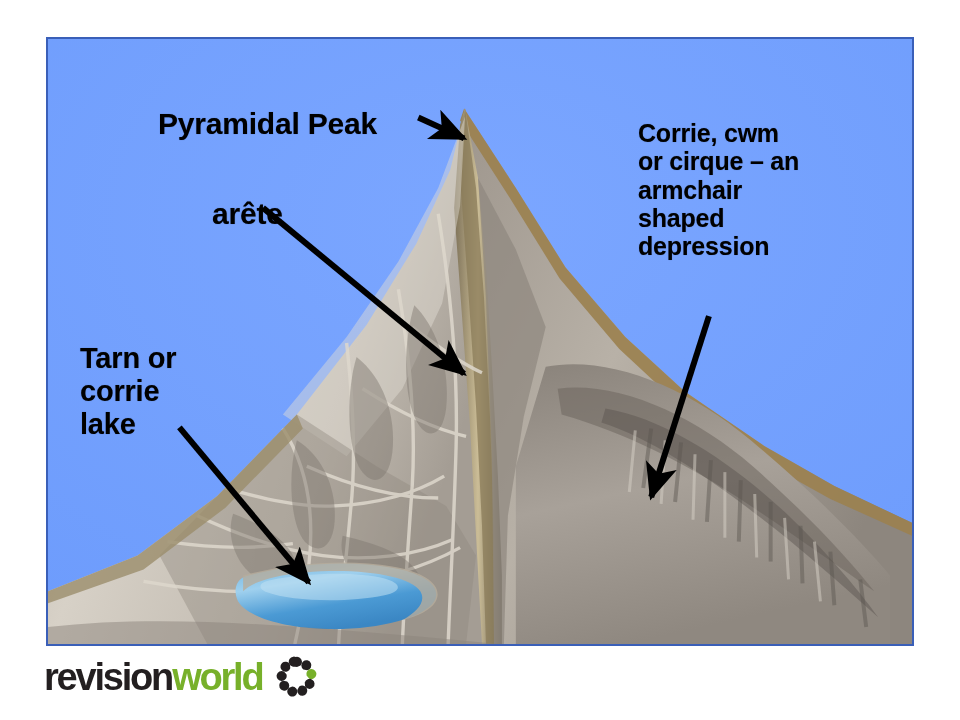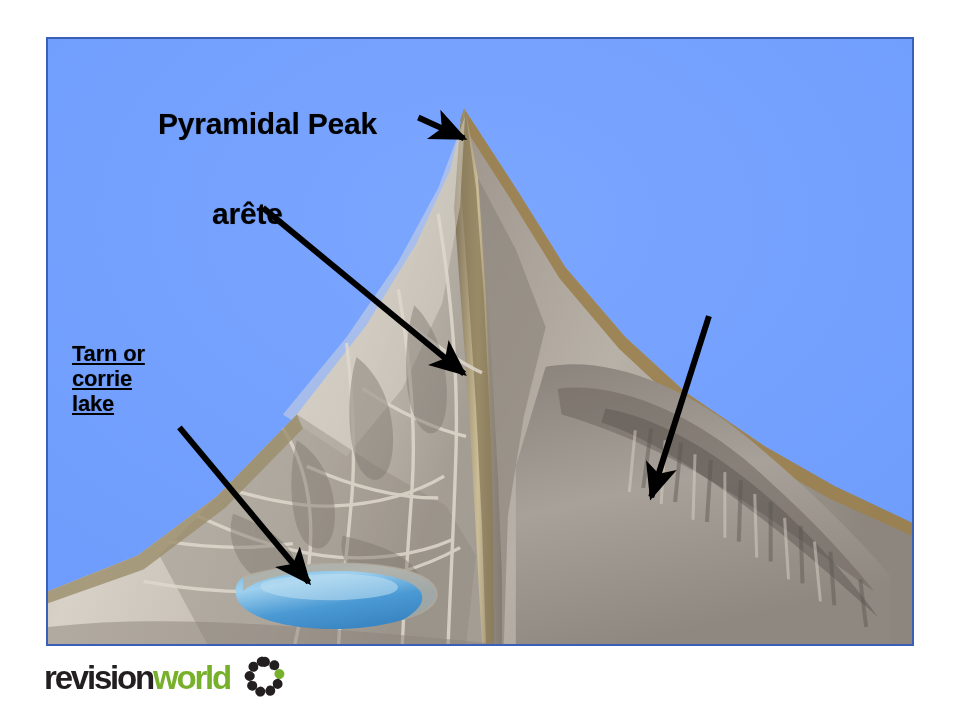--- a/index.html
+++ b/index.html
@@ -39,36 +39,36 @@
     color: #000000;
     font-family: "Liberation Sans", sans-serif;
     font-weight: bold;
     line-height: 1.13;
     letter-spacing: -0.2px;
     white-space: pre-line;
     text-shadow: 0 0 1px rgba(0,0,0,0.35);
   }
   #label-peak   { left: 110px; top: 68px;  font-size: 30px; }
   #label-arete  { left: 128px; top: 158px; font-size: 30px; margin-left: 36px; }
-  #label-tarn   { left: 24px;  top: 303px; font-size: 22px; text-decoration: underline; }
+  #label-tarn   { left: 32px;  top: 303px; font-size: 29px; }
   #label-corrie { left: 590px; top: 80px;  font-size: 25px; }
 
   
   #logo {
     position: absolute;
     left: 44px;
     top: 654px;
     height: 46px;
     display: flex;
     align-items: center;
   }
   #logo .wordmark {
     font-family: "Liberation Sans", sans-serif;
     font-weight: bold;
-    font-size: 33px;
+    font-size: 38px;
     letter-spacing: -2.2px;
     line-height: 1;
   }
   #logo .w-revision { color: #231f20; }
   #logo .w-world    { color: #77b02a; }
   #logo .mark {
     margin-left: 14px;
     width: 42px;
     height: 42px;
   }
@@ -223,20 +223,25 @@
   </div>
 
   <div class="label" id="label-peak">Pyramidal Peak</div>
 
   <div class="label" id="label-arete">arête</div>
 
   <div class="label" id="label-tarn">Tarn or
 corrie
 lake</div>
 
+  <div class="label" id="label-corrie">Corrie, cwm
+or cirque – an
+armchair
+shaped
+depression</div>
 </div>
 
 <div id="logo">
   <div class="wordmark">
     <span class="w-revision">revision</span><span class="w-world">world</span>
   </div>
   <svg class="mark" viewBox="0 0 100 100" xmlns="http://www.w3.org/2000/svg">
 
     <g>
       <g transform="translate(50,14) rotate(180)">

